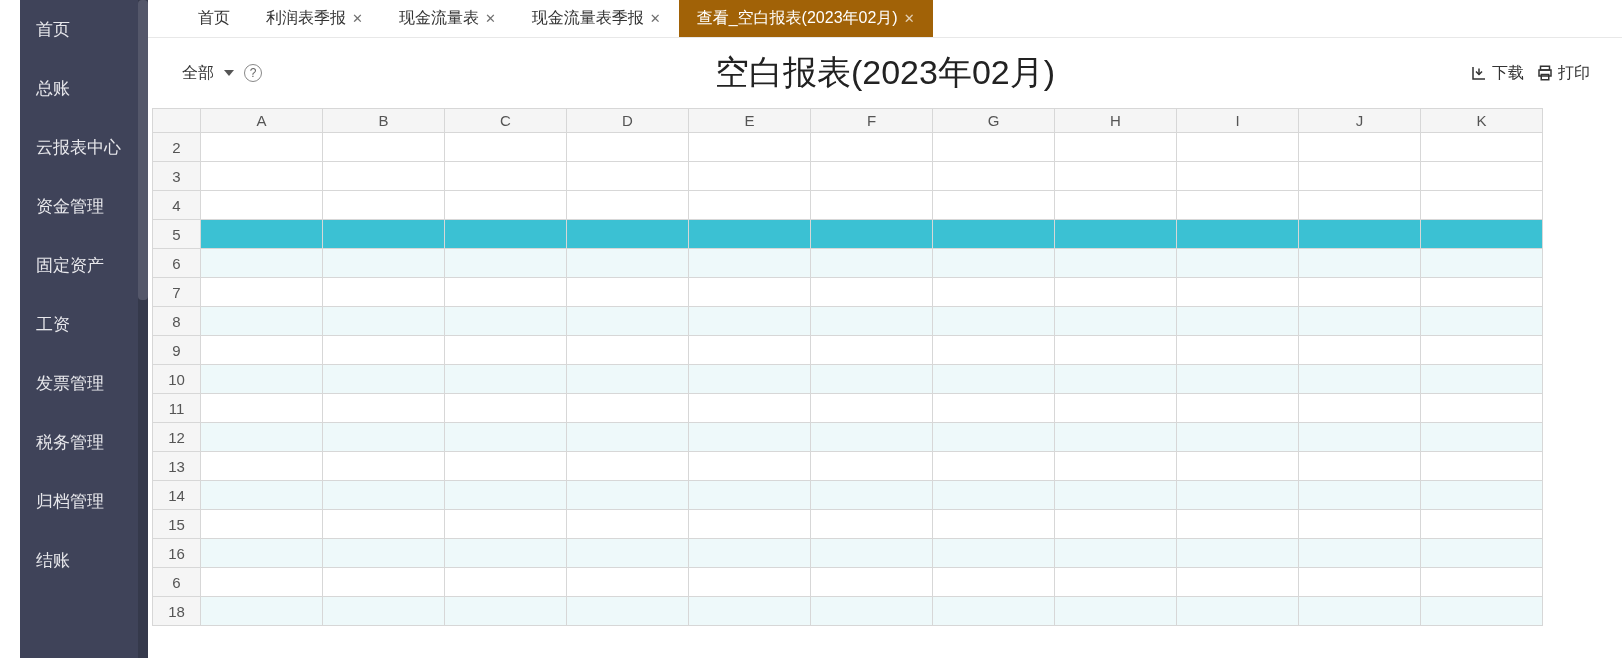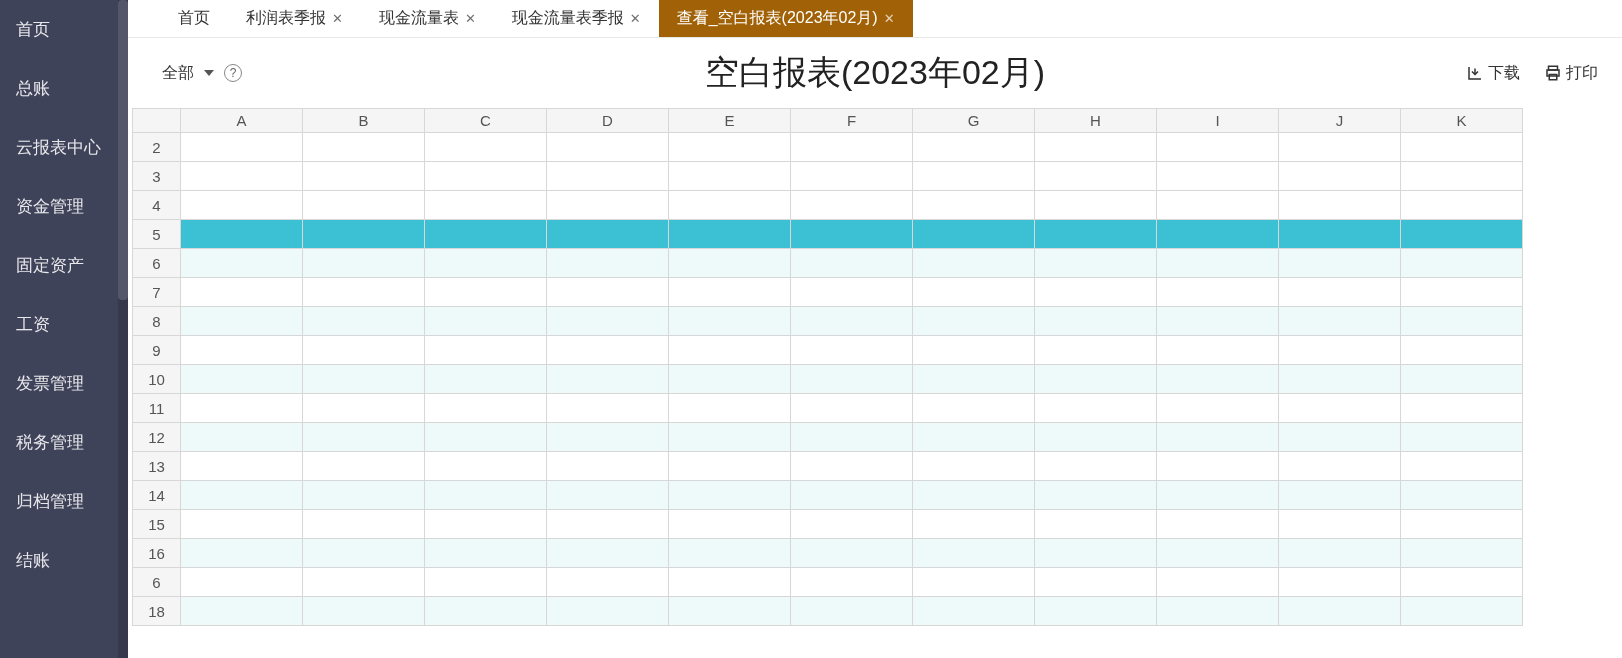--- a/index.html
+++ b/index.html
@@ -6,20 +6,21 @@
 body {
   font-family: "Microsoft YaHei", "PingFang SC", Arial, sans-serif;
   background: #fff;
   overflow: hidden;
   width: 1622px;
   height: 658px;
 }
 .app {
   display: flex;
   height: 658px;
+  margin-left: 20px;
 }
 .sidebar {
   width: 128px;
   background: #3f4359;
   color: #e8e8ec;
   flex-shrink: 0;
   padding-top: 0;
   position: relative;
 }
 .sidebar-item {
@@ -77,21 +78,21 @@
 }
 .tab-close {
   font-size: 13px;
   color: inherit;
   opacity: 0.7;
 }
 .toolbar {
   display: flex;
   align-items: center;
   height: 70px;
-  padding: 0 24px 0 34px;
+  padding: 0 32px 0 34px;
   position: relative;
 }
 .filter-group {
   display: flex;
   align-items: center;
   gap: 10px;
 }
 .filter-label {
   font-size: 16px;
   color: #333;
@@ -116,21 +117,21 @@
 .page-title {
   position: absolute;
   left: 50%;
   transform: translateX(-50%);
   font-size: 34px;
   color: #222;
 }
 .toolbar-actions {
   margin-left: auto;
   display: flex;
-  gap: 24px;
+  gap: 12px;
   align-items: center;
   text-align: center;
 }
 .toolbar-btn {
   display: flex;
   align-items: center;
   gap: 4px;
   font-size: 16px;
   color: #333;
   cursor: pointer;

